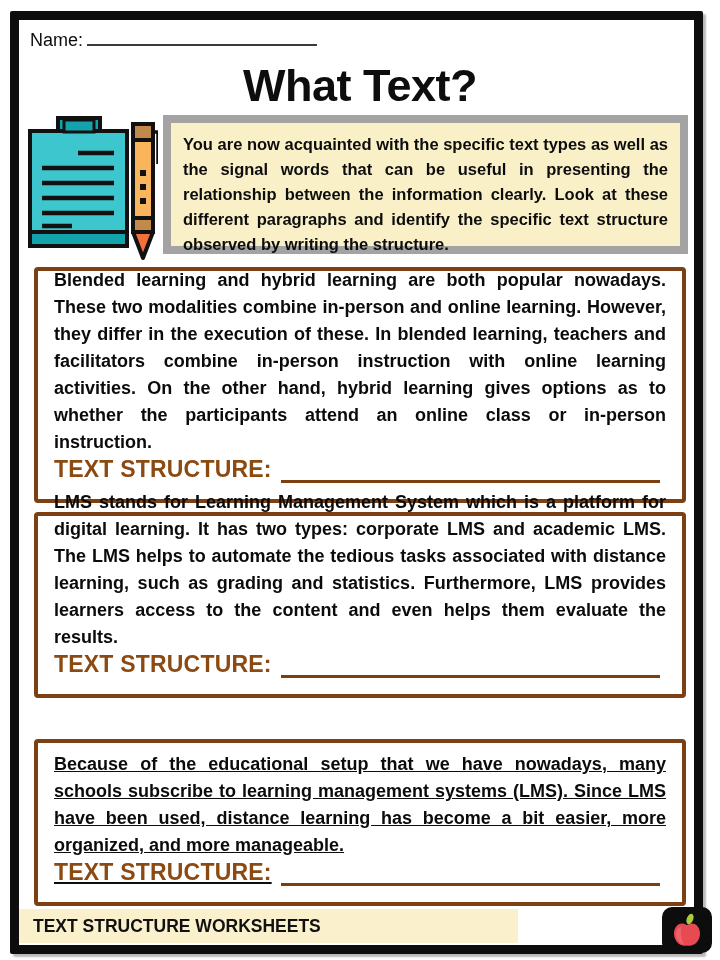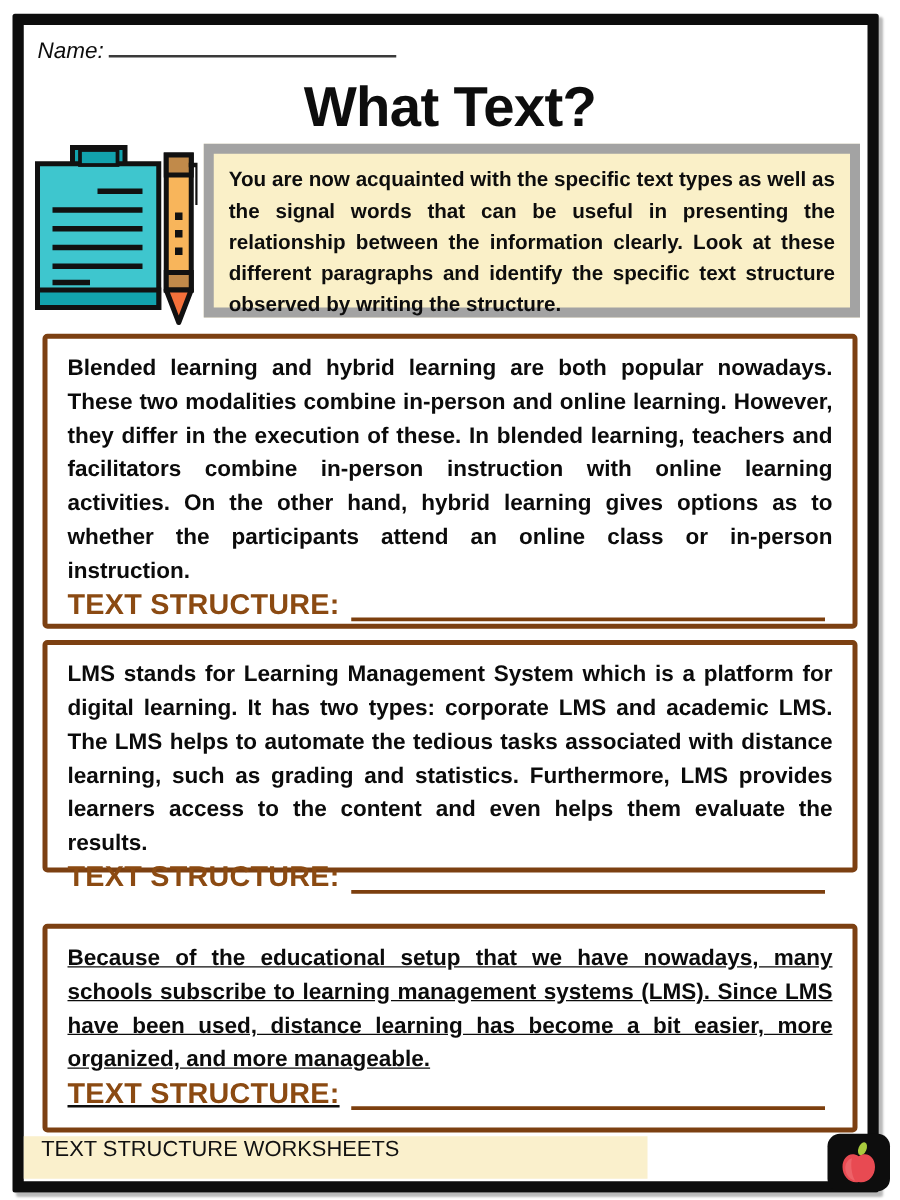--- a/index.html
+++ b/index.html
@@ -5,56 +5,56 @@
   html,body{margin:0;padding:0;background:#ffffff;}
   .sheet{
     position:relative;width:720px;height:960px;background:#ffffff;
     font-family:"Liberation Sans","DejaVu Sans",sans-serif;color:#0d0d0d;overflow:hidden;
   }
   .frame{
     position:absolute;left:10px;top:11px;width:693px;height:943px;
     border:9px solid #0d0d0d;box-sizing:border-box;border-radius:2px;
     box-shadow:3px 3px 2px rgba(0,0,0,0.28);
   }
-  .name-row{position:absolute;left:30px;top:26px;font-size:18px;font-style:italic;}
+  .name-row{position:absolute;left:30px;top:26px;font-size:18px;}
   .name-blank{display:inline-block;width:230px;height:18px;border-bottom:2px solid #3a3a3a;margin-left:4px;}
   .title{
     position:absolute;left:0;top:60px;width:720px;text-align:center;
     font-size:45px;font-weight:bold;letter-spacing:-0.5px;
   }
   .hero-icon{position:absolute;left:26px;top:116px;}
   .instruction-box{
     position:absolute;left:163px;top:115px;width:525px;height:139px;
     background:#FAF0C8;border:8px solid #a3a3a3;box-sizing:border-box;
     padding:9px 12px;font-size:16.5px;font-weight:bold;line-height:25px;
     text-align:justify;
   }
   .card{
     position:absolute;left:34px;width:652px;
     border:4px solid #7C4012;border-radius:4px;background:#ffffff;
     box-sizing:border-box;padding:10px 16px 14px 16px;
-    display:flex;flex-direction:column;justify-content:flex-start;
+    display:flex;flex-direction:column;justify-content:flex-end;
   }
   .card-1{top:267px;height:236px;}
   .card-2{top:512px;height:186px;}
   .card-3{top:739px;height:167px;text-decoration:underline;}
   .card p{
     margin:0;font-size:18px;font-weight:bold;line-height:27px;
     text-align:justify;color:#0b0b0b;
   }
   .answer-row{display:flex;align-items:flex-end;margin:0 6px 2px 0;}
   .answer-label{
     color:#8B4A12;font-weight:bold;font-size:23px;white-space:nowrap;
     letter-spacing:0.2px;
   }
   .answer-blank{flex:1;border-bottom:3px solid #7C3F0E;margin-left:9px;height:16px;}
   .footer-bar{
     position:absolute;left:19px;top:909px;width:499px;height:34px;
-    background:#FAF0CC;display:flex;align-items:flex-start;padding-left:14px;
-    box-sizing:border-box;font-size:17.5px;font-weight:normal;color:#111;
+    background:#FAF0CC;display:flex;align-items:center;padding-left:14px;
+    box-sizing:border-box;font-size:17.5px;font-weight:bold;color:#111;
   }
   .brand{
     position:absolute;right:66px;top:920px;font-size:14px;color:#1a1a1a;margin-top:40px;
   }
   .apple-badge{
     position:absolute;left:662px;top:907px;width:50px;height:46px;
     background:#0d0d0d;border-radius:10px;display:flex;align-items:center;
     justify-content:center;z-index:3;
   }
 </style>

